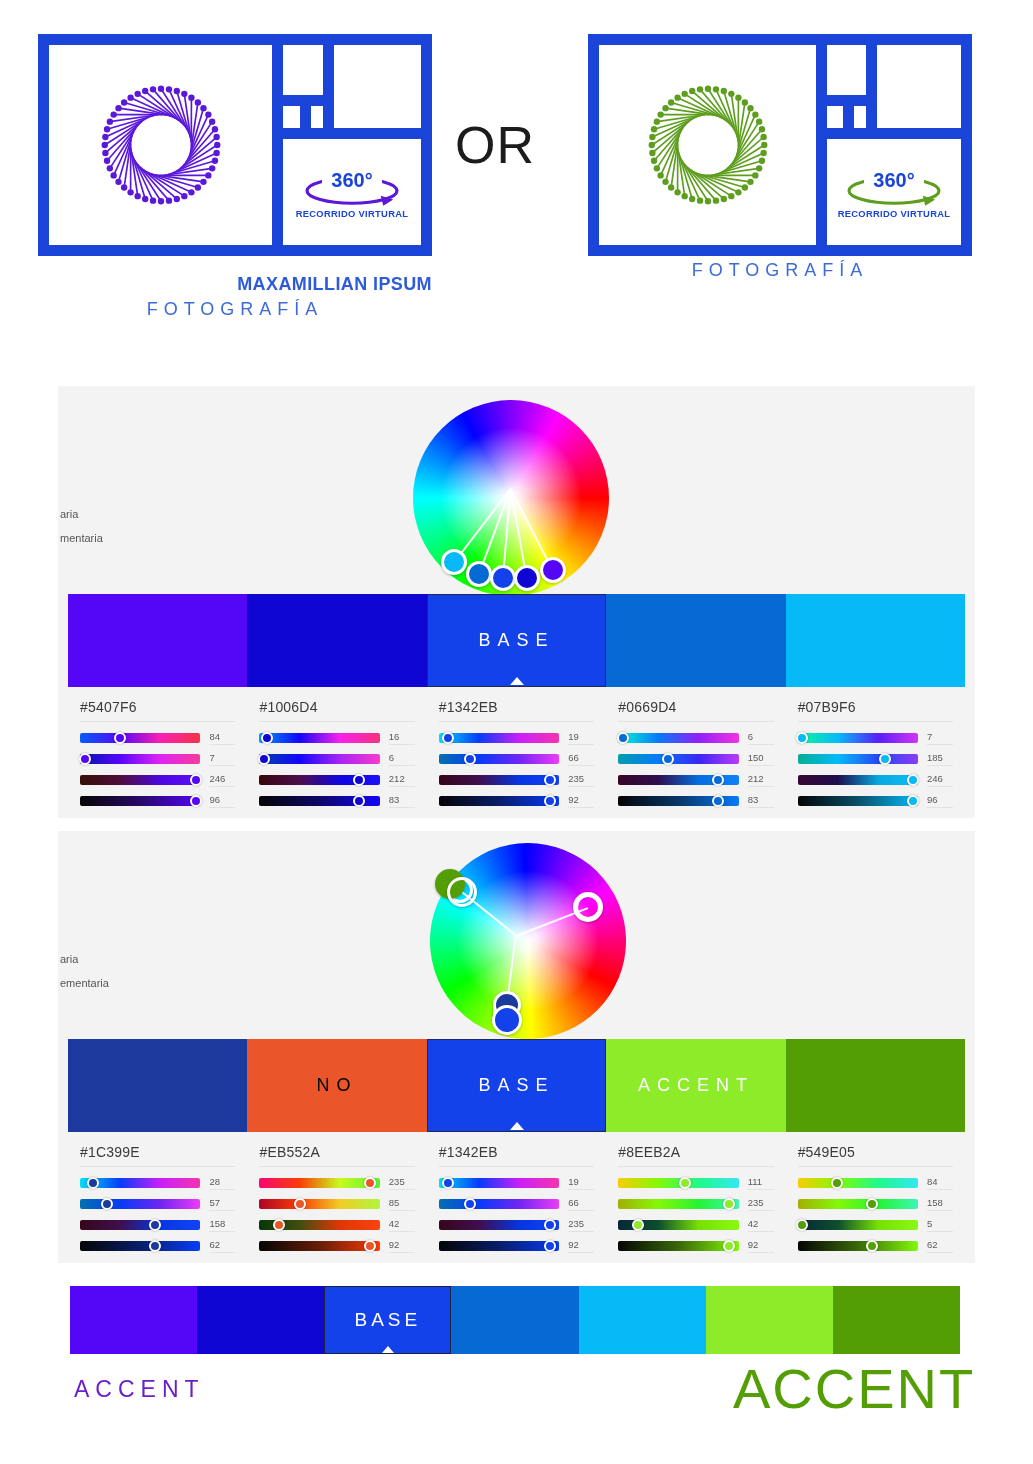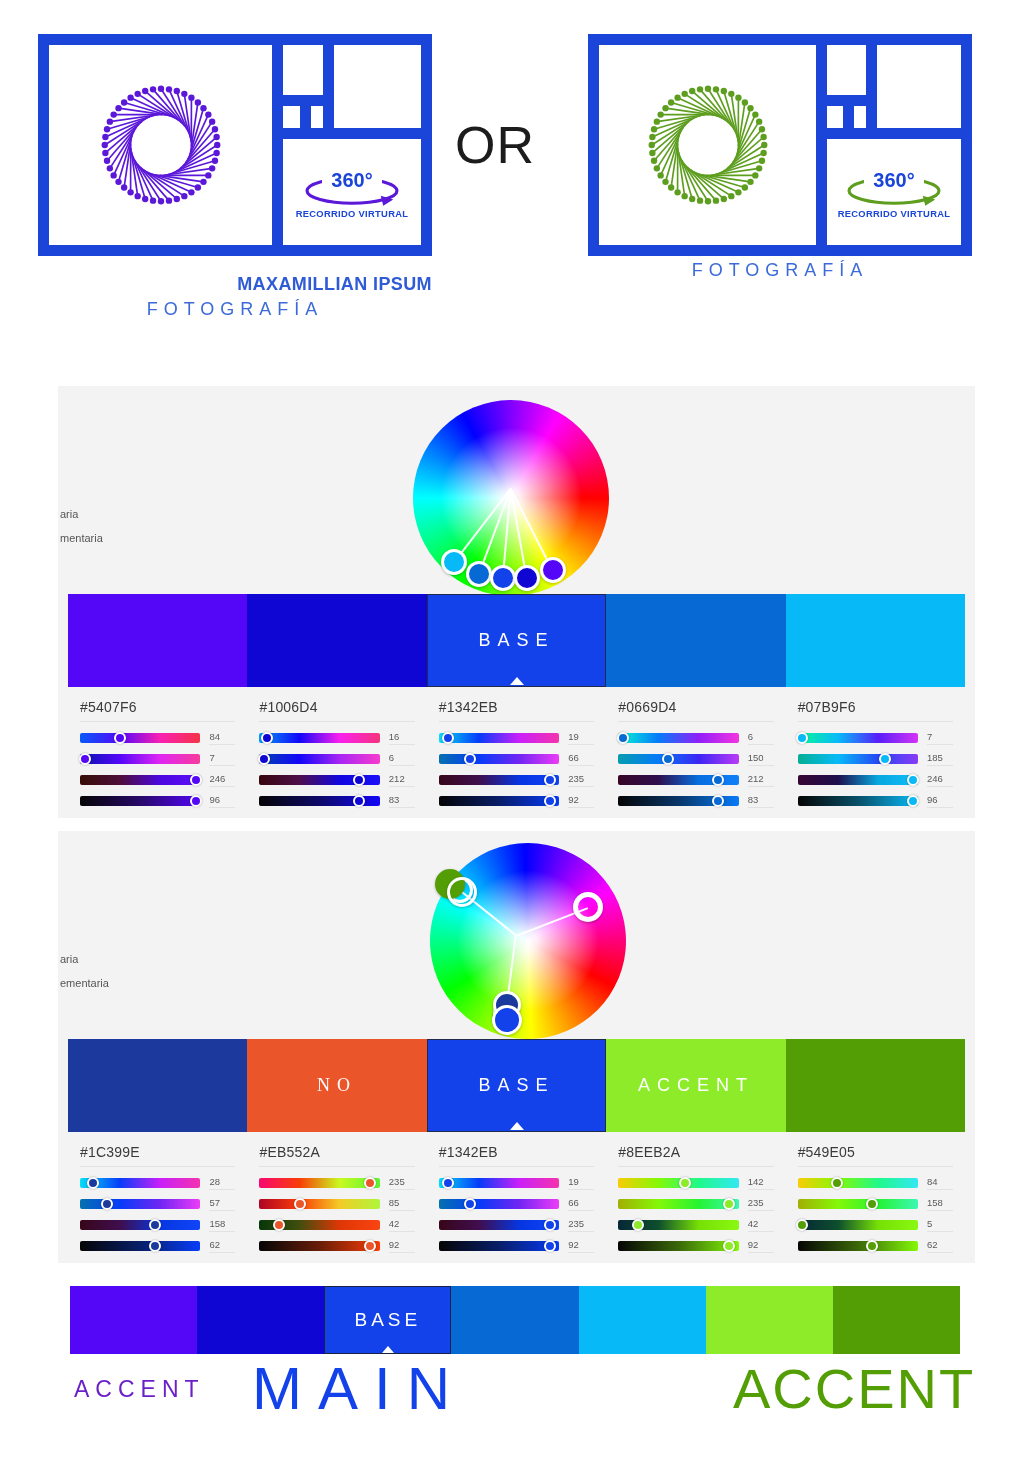--- a/index.html
+++ b/index.html
@@ -111,21 +111,21 @@
   .strip {
     position: absolute; left: 10px; width: 897px; height: 93px;
     display: flex;
   }
   .pal1 .strip { top: 208px; }
   .pal2 .strip { top: 208px; }
   .strip .sw { flex: 1; position: relative; display: flex; align-items: center; justify-content: center; }
   .sw-label {
     color: #ffffff; font-size: 18px; letter-spacing: 7px; font-weight: 300;
   }
-  .sw-label.dark { color: #ffffff; font-family: Liberation Serif, serif; }
+  .sw-label.dark { color: #000000; }
   .sw.base { outline: 1px solid #202a4a; outline-offset: -1px; }
   .sw .caret {
     position: absolute; bottom: 2px; left: 50%; transform: translateX(-50%);
     width: 0; height: 0; border-left: 7px solid transparent; border-right: 7px solid transparent;
     border-bottom: 8px solid #ffffff;
   }
 
   
   .cards { position: absolute; left: 10px; top: 313px; width: 897px; display: flex; gap: 0; }
   .card { flex: 1; padding: 0 12px; }
@@ -701,21 +701,21 @@
           </div>
           <span class="sval">92</span>
         </div>
       </div>
       <div class="card">
         <div class="card-hex">#8EEB2A</div>
         <div class="srow">
           <div class="track" style="background:linear-gradient(90deg,hsl(48.9119170984456,95%,50%),hsl(88.9119170984456,95%,50%),hsl(148.9119170984456,95%,55%),hsl(183.91191709844566,90%,58%))">
             <span class="knob" style="left:55.7%;background:#8EEB2A;"></span>
           </div>
-          <span class="sval">142</span>
+          <span class="sval">111</span>
         </div>
         <div class="srow">
           <div class="track" style="background:linear-gradient(90deg,hsl(63.9119170984456,95%,35%),hsl(88.9119170984456,95%,50%),hsl(123.9119170984456,90%,55%),hsl(158.91191709844566,92%,60%))">
             <span class="knob" style="left:92.2%;background:#8EEB2A;"></span>
           </div>
           <span class="sval">235</span>
         </div>
         <div class="srow">
           <div class="track" style="background:linear-gradient(90deg,hsl(198.91191709844566,80%,12%),hsl(148.9119170984456,70%,18%),hsl(88.9119170984456,95%,45%),hsl(88.9119170984456,95%,52%))">
             <span class="knob" style="left:16.5%;background:#8EEB2A;"></span>
@@ -767,15 +767,14 @@
       <span class="caret"></span>
     </div>
     <div class="bsw" style="background:#0669D4"></div>
     <div class="bsw" style="background:#07B9F6"></div>
     <div class="bsw" style="background:#8EEB2A"></div>
     <div class="bsw" style="background:#549E05"></div>
   </div>
 
 <div class="foot-labels">
   <div class="foot foot-accent-l">ACCENT</div>
-  <div class="foot foot-main">MAIN</div>
   <div class="foot foot-accent-r">ACCENT</div>
 </div>
 
 </body></html>

